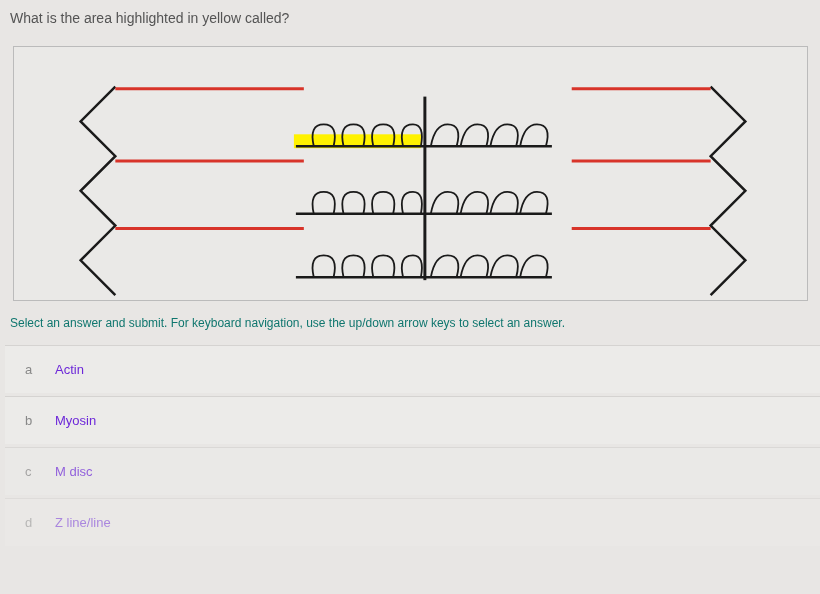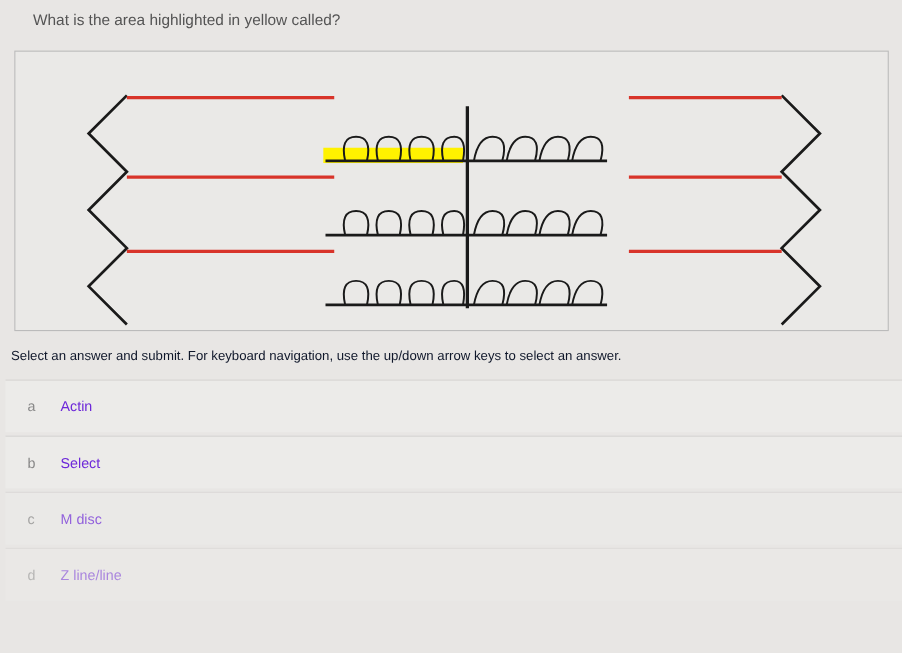--- a/index.html
+++ b/index.html
@@ -15,41 +15,40 @@
       height: 594px;
       padding: 10px 0 0 5px;
       color: #545454;
     }
     
     .question-text {
       font-size: 14px;
       color: #545454;
       margin-bottom: 20px;
       padding-left: 5px;
-      margin-left: 20px;
     }
     
     .diagram-container {
       border: 1px solid #bbb;
       background-color: #eae9e7;
       width: 795px;
       height: 255px;
       margin-left: 8px;
       margin-bottom: 15px;
       position: relative;
     }
     
     .diagram-container svg {
       width: 100%;
       height: 100%;
     }
     
     .instruction-text {
       font-size: 12px;
-      color: #0f172a;
+      color: #0f766e;
       margin-bottom: 15px;
       padding-left: 5px;
     }
     
     .answer-option {
       display: flex;
       align-items: center;
       background-color: #ecebe9;
       border-top: 1px solid #d5d3d1;
       padding: 15px 20px;
@@ -143,21 +142,21 @@
 
 <div class="instruction-text">Select an answer and submit. For keyboard navigation, use the up/down arrow keys to select an answer.</div>
 
 <div class="answer-option">
   <span class="letter">a</span>
   <span class="label">Actin</span>
 </div>
 
 <div class="answer-option">
   <span class="letter">b</span>
-  <span class="label">Select</span>
+  <span class="label">Myosin</span>
 </div>
 
 <div class="answer-option answer-option-faded">
   <span class="letter">c</span>
   <span class="label">M disc</span>
 </div>
 
 <div class="answer-option answer-option-very-faded">
   <span class="letter">d</span>
   <span class="label">Z line/line</span>

